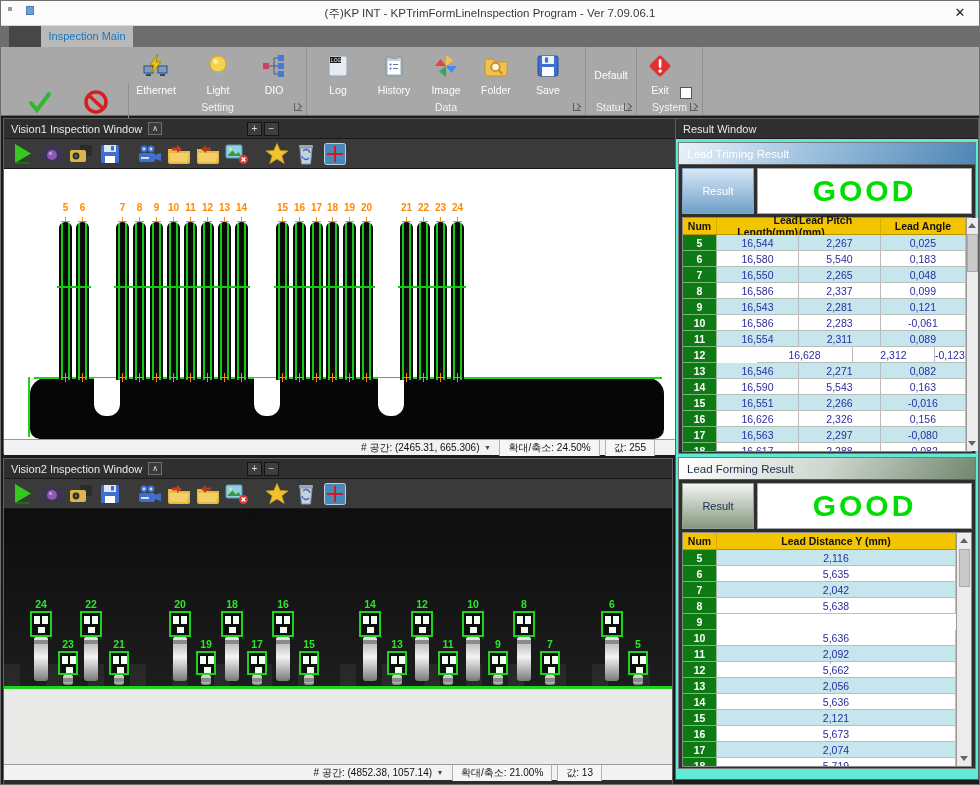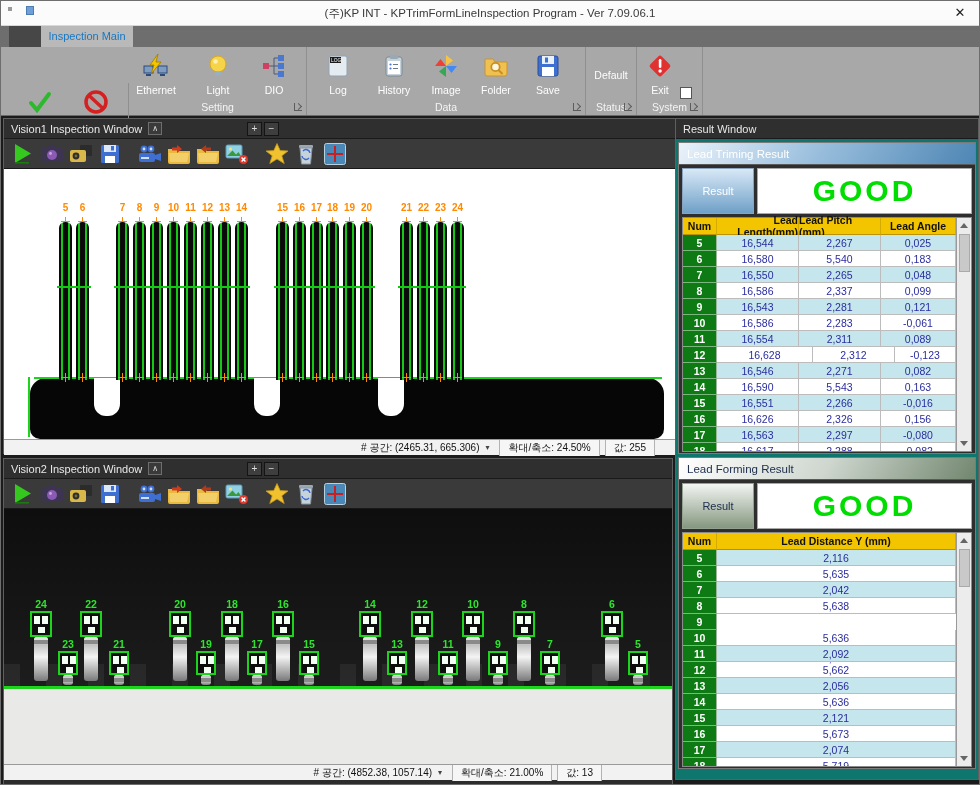--- a/index.html
+++ b/index.html
@@ -66,21 +66,21 @@
   #v2-gline{position:absolute;left:0;top:177px;width:100%;height:3px;background:#1dd41d;}
   .v2pin{position:absolute;width:24px;}
   .v2pin .pnum{position:absolute;top:0;left:0;width:100%;text-align:center;font-size:10.5px;font-weight:bold;color:#2de52d;}
   .v2box{position:absolute;top:13px;border:2px solid #1dd41d;background:#0d0d0d;}
   .v2box span{position:absolute;background:#f4fff4;}
   .v2bar{position:absolute;border-radius:2px 2px 3px 3px;
      background:linear-gradient(180deg,#ececec,#c2c2c2 18%,#f4f4f4 45%,#9c9c9c 85%,#787878);}
   .v2bar::before{content:"";position:absolute;left:0;top:3px;width:100%;height:4px;background:#8a8a8a;}
 
   
-  #result-panel{left:674px;top:117px;width:304px;height:662px;background:#0f766e;}
+  #result-panel{left:674px;top:117px;width:304px;height:662px;background:#5eead4;}
   .rsection{position:absolute;left:2px;width:298px;border:1px solid #7a7a7a;background:#2e2e2e;}
   .rtitle{height:22px;font-size:11.5px;display:flex;align-items:center;padding-left:8px;border-bottom:1px solid #5a5a5a;}
   .rtitle.blue{background:linear-gradient(120deg,#e9f2fa 0%,#9cc0de 45%,#4e86b4 100%);color:#ffffff;}
   .rtitle.green{background:linear-gradient(120deg,#ffffff 0%,#ced6ce 50%,#72876f 100%);color:#20304f;}
   .rresult-row{display:flex;padding:3px;gap:3px;height:52px;}
   .rresult-label{width:72px;display:flex;align-items:center;justify-content:center;font-size:11px;}
   .rresult-label.blue{background:linear-gradient(180deg,#d8e8f6,#6fa0c8);border:1px solid #8aa4bd;color:#fff;}
   .rresult-label.green{background:linear-gradient(180deg,#f3f5f3,#85977f);border:1px solid #93a18e;color:#20304f;}
   .rresult-good{flex:1;background:#ffffff;border:1px solid #a8a8a8;display:flex;align-items:center;justify-content:center;
      font-size:30px;font-weight:bold;letter-spacing:3px;color:#00dd00;}
@@ -861,21 +861,21 @@
                 <div class="tval" style="flex: 1 1 0%;">-0,061</div>
               </div>
               <div class="trow alt">
                 <div class="tnum">11</div>
                 <div class="tval" style="width: 82px;">16,554</div>
                 <div class="tval" style="width: 82px;">2,311</div>
                 <div class="tval" style="flex: 1 1 0%;">0,089</div>
               </div>
               <div class="trow">
                 <div class="tnum">12</div>
-                <div class="tval" style="width: 96px;">16,628</div>
+                <div class="tval" style="width: 96px; margin-left: 40px;">16,628</div>
                 <div class="tval" style="width: 82px;">2,312</div>
                 <div class="tval" style="flex: 1 1 0%;">-0,123</div>
               </div>
               <div class="trow alt">
                 <div class="tnum">13</div>
                 <div class="tval" style="width: 82px;">16,546</div>
                 <div class="tval" style="width: 82px;">2,271</div>
                 <div class="tval" style="flex: 1 1 0%; text-align: right;">0,082</div>
               </div>
               <div class="trow">

